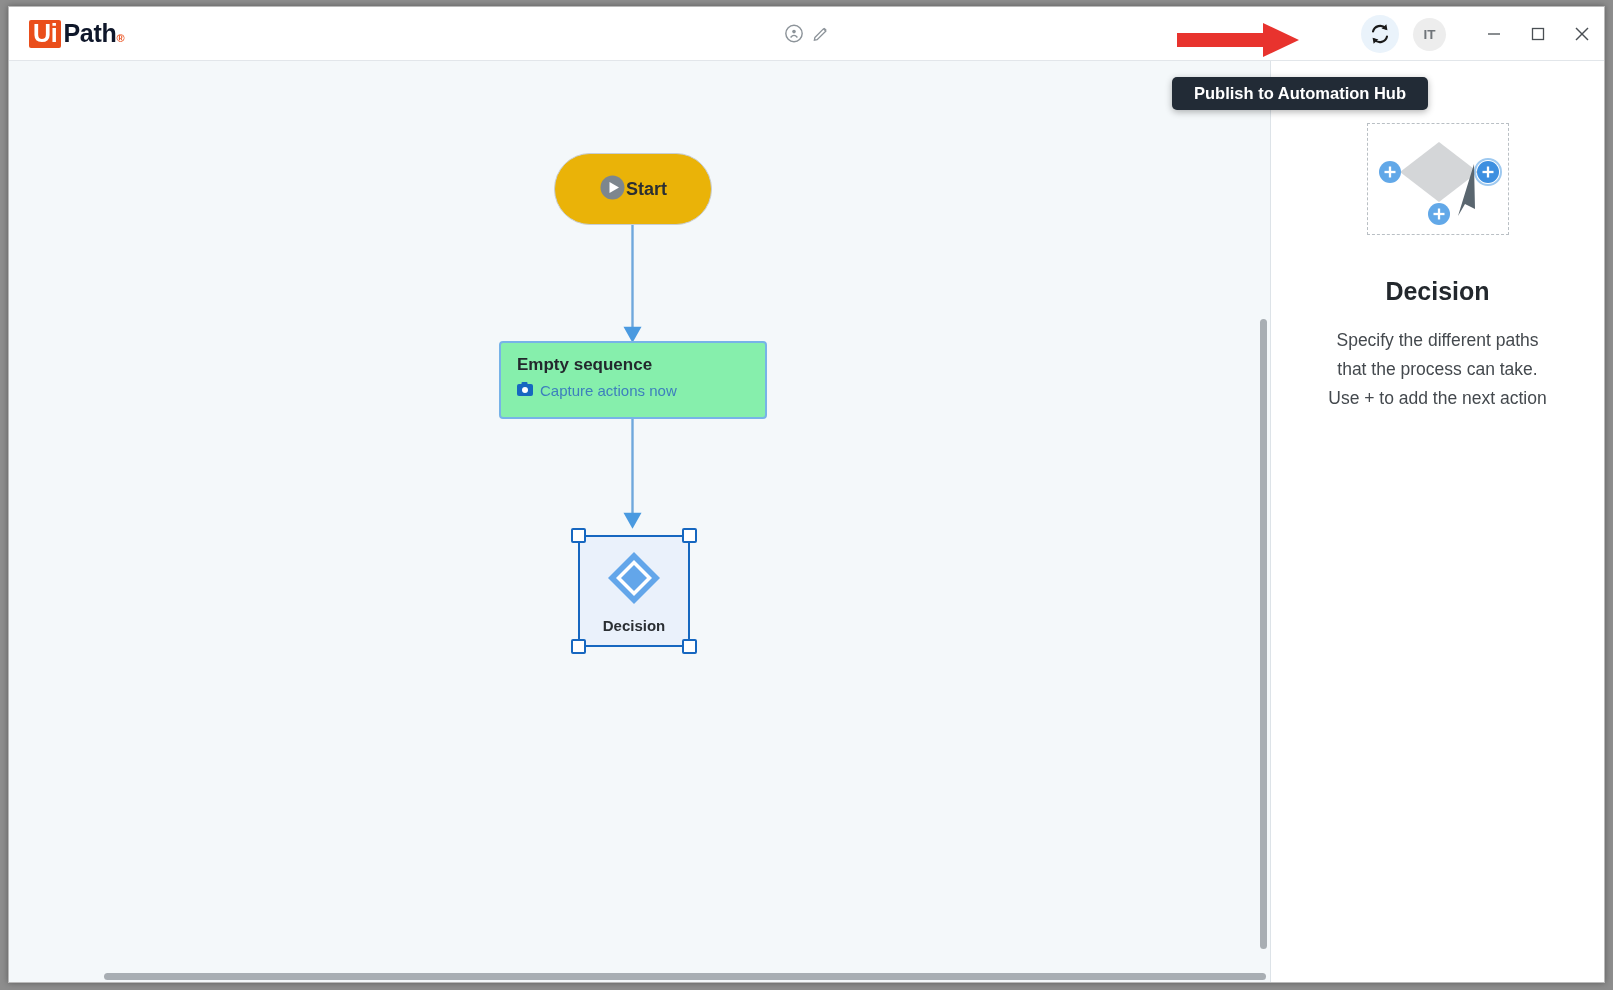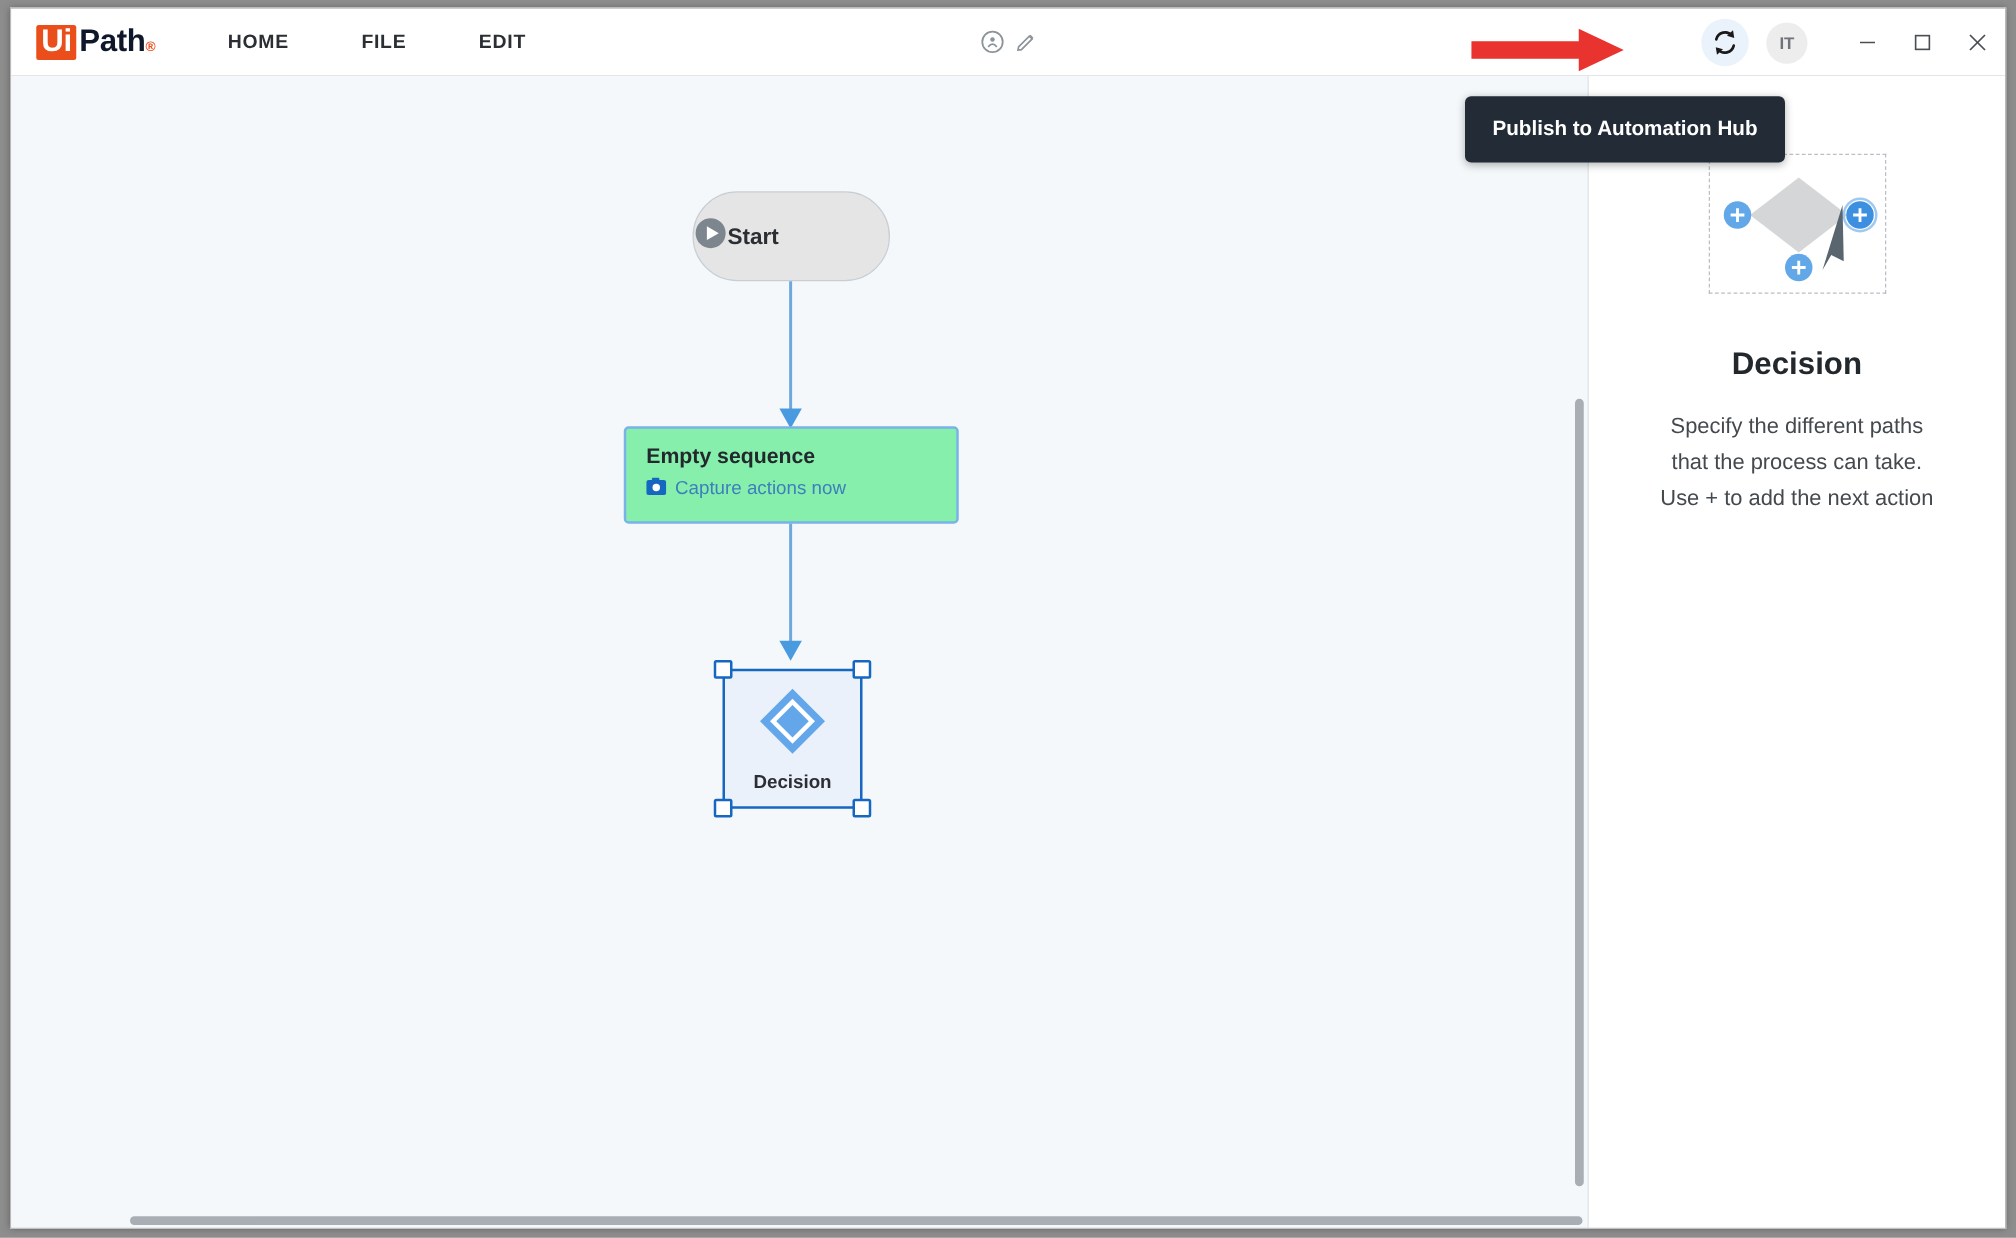--- a/index.html
+++ b/index.html
@@ -122,21 +122,21 @@
   }
 
   
   #tooltip {
     position: absolute;
     left: 1163px; top: 70px;
     background: #222b36;
     color: #ffffff;
     font-size: 16.5px;
     font-weight: 700;
-    padding: 17px 22px;
+    padding: 7px 22px;
     border-radius: 5px;
     box-shadow: 0 2px 7px rgba(0,0,0,.3);
     white-space: nowrap;
     z-index: 55;
   }
 
   
   #body-area {
     position: relative;
     height: 923px;
@@ -154,24 +154,24 @@
   #canvas {
     position: absolute; inset: 0;
   }
 
   
   .node { position: absolute; }
 
   #start-node {
     left: 545px; top: 92px;
     width: 158px; height: 72px;
-    background: #e5e5e5;
+    background: #eab308;
     border: 1px solid #c8ced4;
     border-radius: 36px;
-    display: flex; align-items: center; justify-content: flex-start;
+    display: flex; align-items: center; justify-content: center;
     cursor: pointer;
   }
   #start-node .start-label {
     font-size: 18px; font-weight: 700; color: #2b2f33;
   }
 
   #seq-node {
     left: 490px; top: 280px;
     width: 268px; height: 78px;
     background: #86efac;
@@ -274,25 +274,20 @@
 <div id="app-window">
 
   <div id="titlebar">
 
     <div id="logo">
       <span class="ui-box">Ui</span>
       <span class="path-txt">Path</span>
       <span class="reg">®</span>
     </div>
 
-    <div id="menu">
-      <div class="menu-item">HOME</div>
-      <div class="menu-item">FILE</div>
-      <div class="menu-item">EDIT</div>
-    </div>
 
     <div id="doc-title">
       <span>
         <svg class="globe-icon" viewBox="0 0 20 20">
           <circle cx="10" cy="10" r="8.6" fill="none" stroke="#8c9399" stroke-width="1.5"></circle>
           <circle cx="10" cy="8" r="1.9" fill="#8c9399"></circle>
           <path d="M6.4 14.2 Q10 9.7 13.6 14.2" fill="none" stroke="#8c9399" stroke-width="1.5"></path>
         </svg>
       </span>
       <span>

